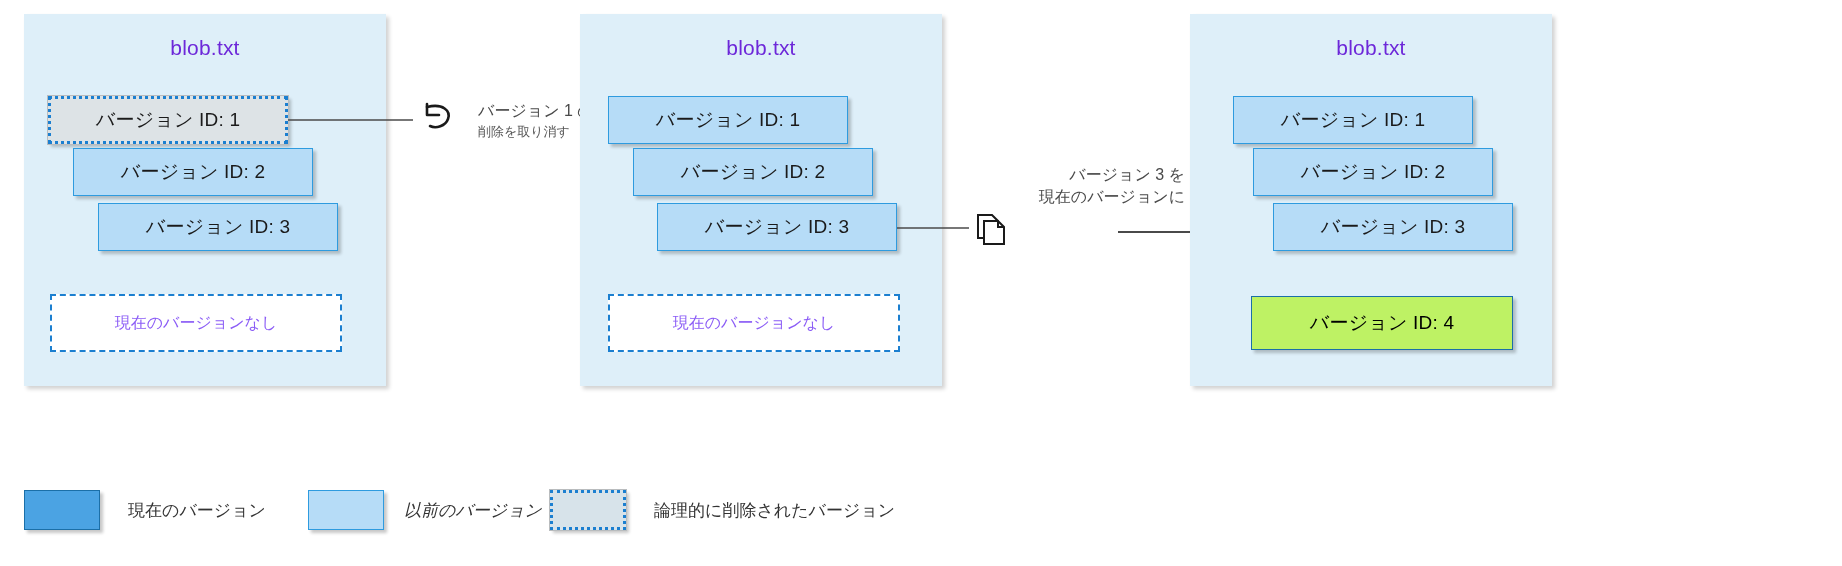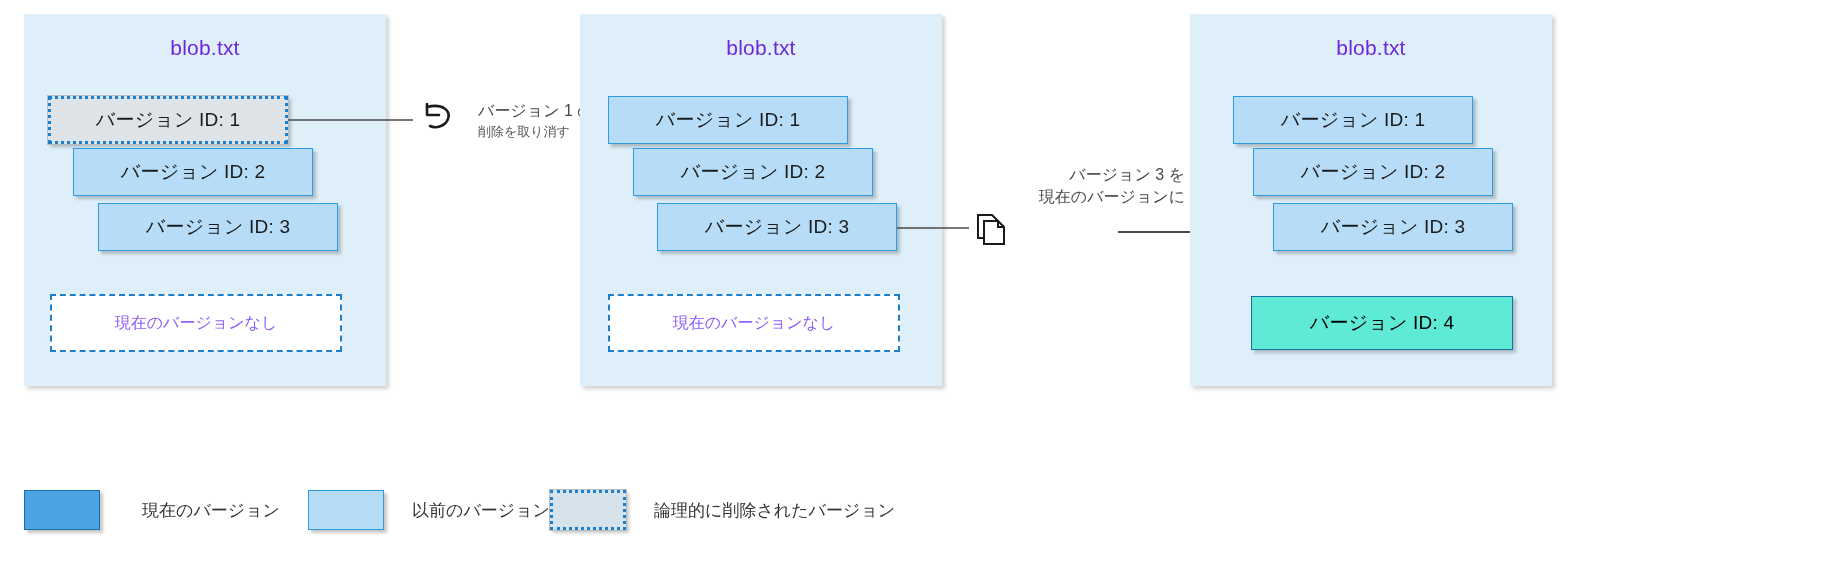--- a/index.html
+++ b/index.html
@@ -12,21 +12,21 @@
   .panel{position:absolute;background:#deeff9;box-shadow:3px 3px 4px rgba(0,0,0,.18);}
   .panel-title{position:absolute;left:0;right:0;top:22px;text-align:center;
                font-size:21px;color:#6d28d9;letter-spacing:.2px;}
 
   
   .vbox{position:absolute;box-sizing:border-box;display:flex;
         align-items:center;justify-content:center;
         font-size:19px;color:#1a1a1a;letter-spacing:.2px;
         box-shadow:3px 3px 3px rgba(0,0,0,.22);}
   .vbox.prev{background:#b6dcf7;border:1px solid #2e9bdf;}
-  .vbox.current{background:#5eead4;border:1px solid #1b6fa8;color:#000;}
+  .vbox.current{background:#bef264;border:1px solid #1b6fa8;color:#000;}
   .vbox.deleted{background:#dde3e6;border:3px dotted #1b7fd0;
                 outline:1px solid #b9bcbe;outline-offset:0px;}
 
   
   .nobox{position:absolute;box-sizing:border-box;background:#ffffff;
          border:2px dashed #1b7fd0;display:flex;align-items:center;
          justify-content:center;font-size:16px;color:#8b5cf6;}
 
   
   .anno{position:absolute;color:#4a4a4a;}
@@ -146,22 +146,22 @@
   </div>
   <div class="vbox prev" style="left:1273px;top:203px;width:240px;height:48px;">
     <span>バージョン ID: 3</span>
   </div>
   <div class="vbox current" style="left:1251px;top:296px;width:262px;height:54px;">
     <span>バージョン ID: 4</span>
   </div>
 
   <div class="legend" style="width:1000px;">
     <div class="sw current" style="left:0px;"></div>
-    <div class="lg-label" style="left:104px;margin-left:14px;">現在のバージョン</div>
+    <div class="lg-label" style="left:104px;">現在のバージョン</div>
 
     <div class="sw prev" style="left:284px;"></div>
-    <div class="lg-label" style="left:388px;">以前のバージョン</div>
+    <div class="lg-label" style="left:380px;font-style:italic;">以前のバージョン</div>
 
     <div class="sw deleted" style="left:526px;"></div>
     <div class="lg-label" style="left:630px;">論理的に削除されたバージョン</div>
   </div>
 
 </div>
 
 </body></html>

